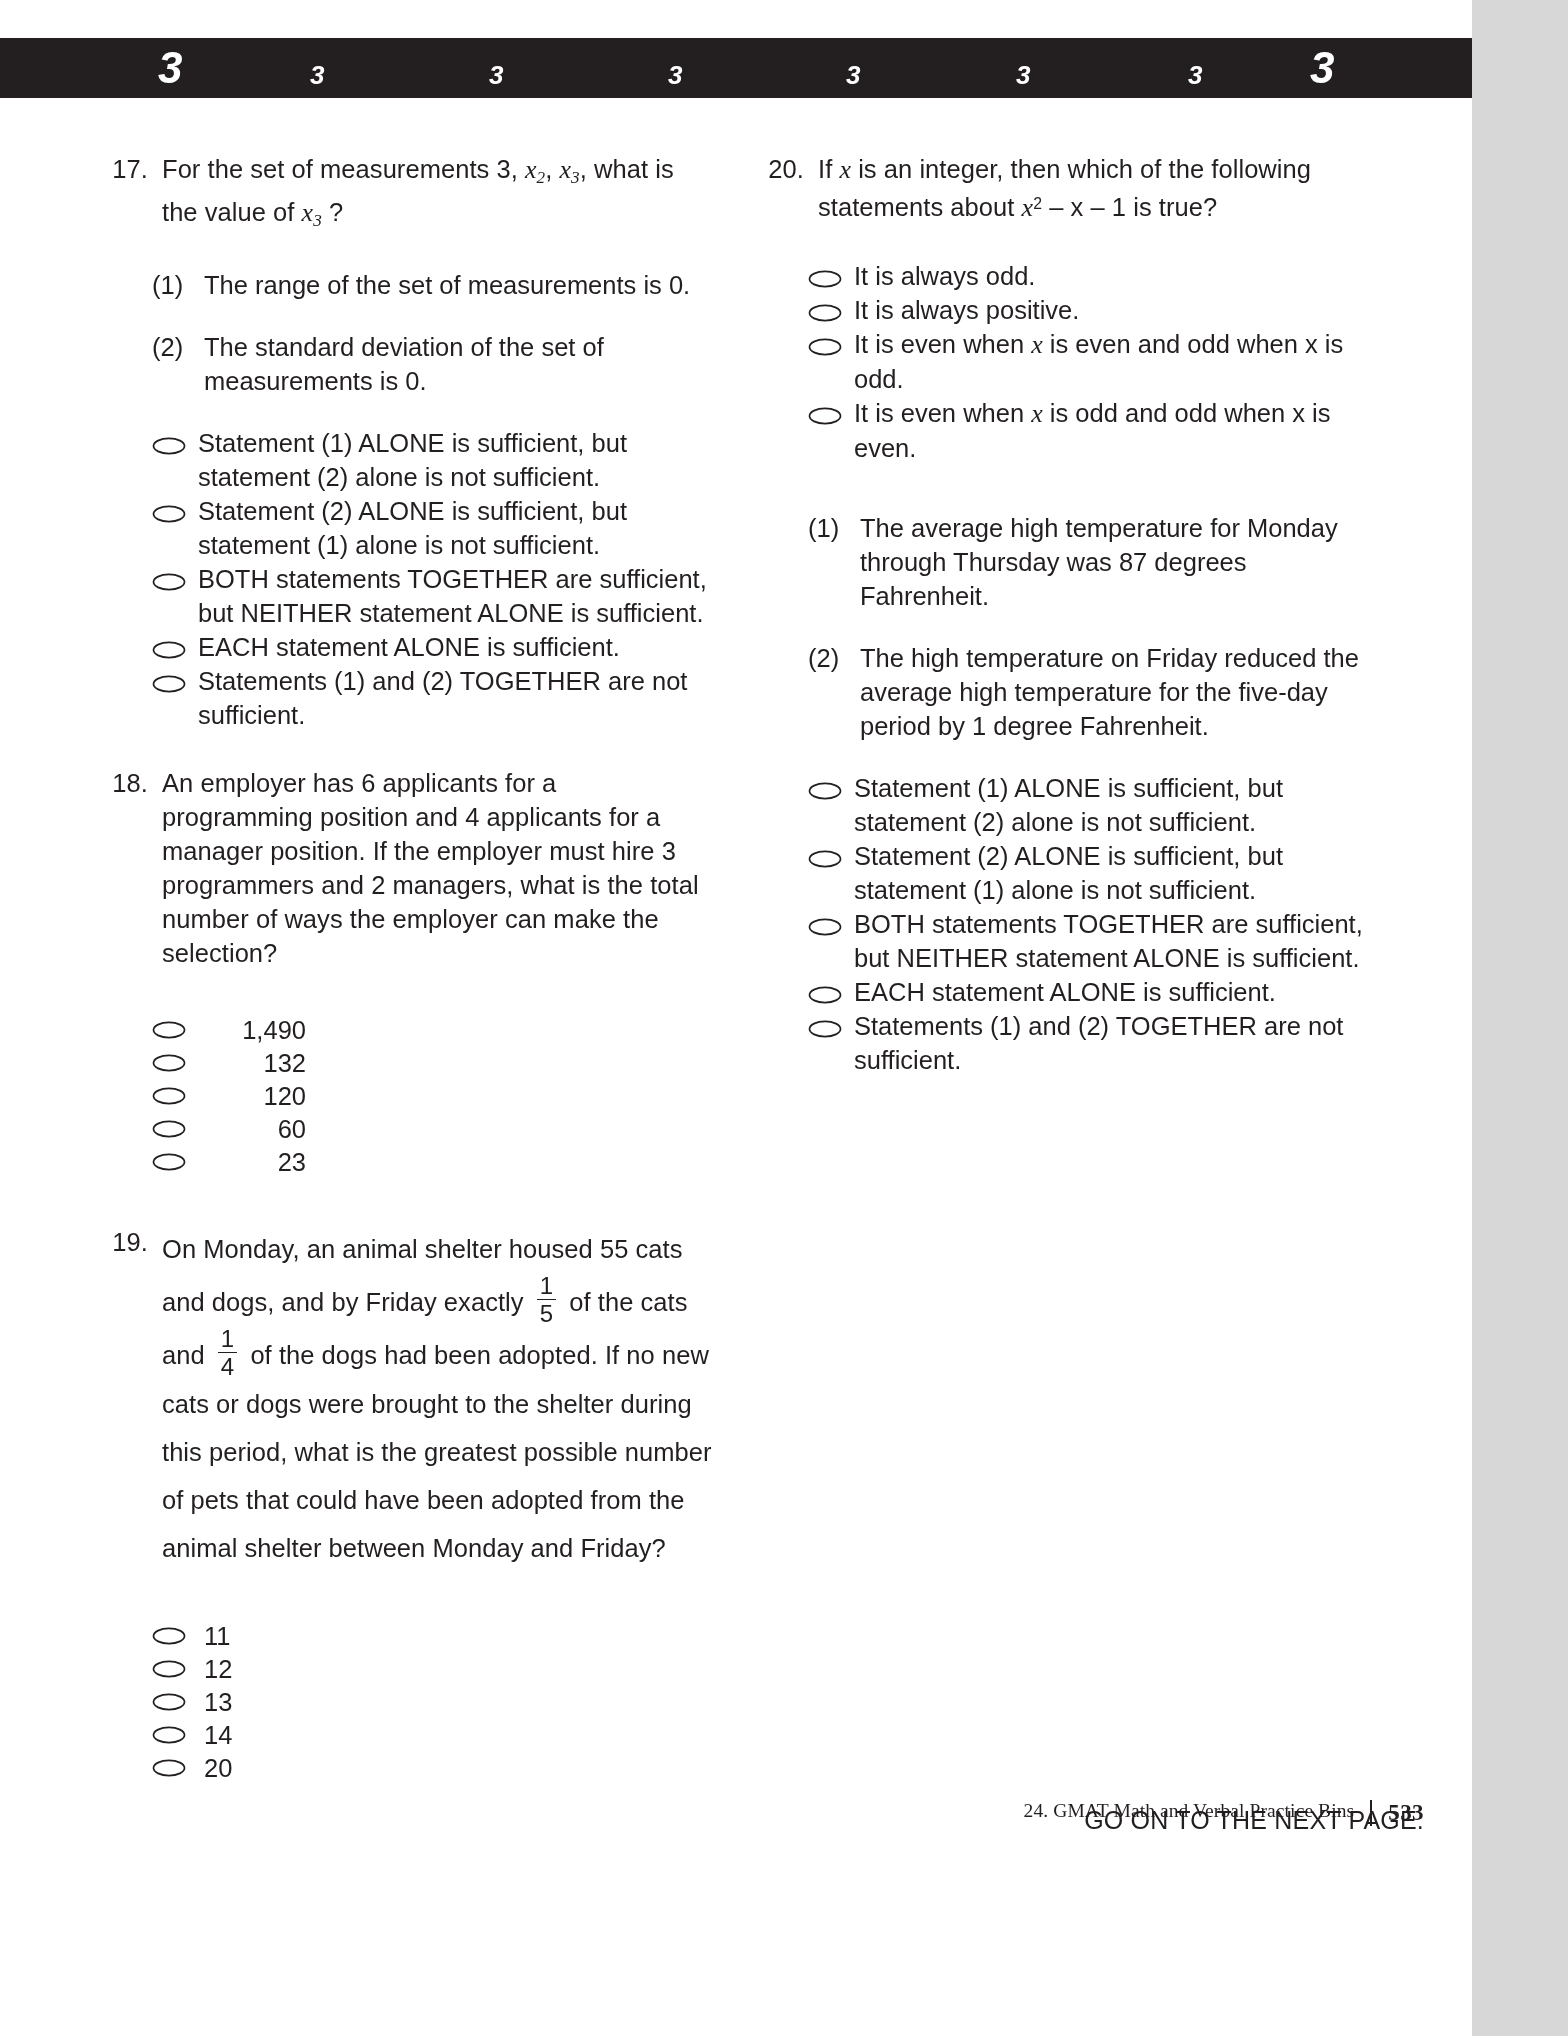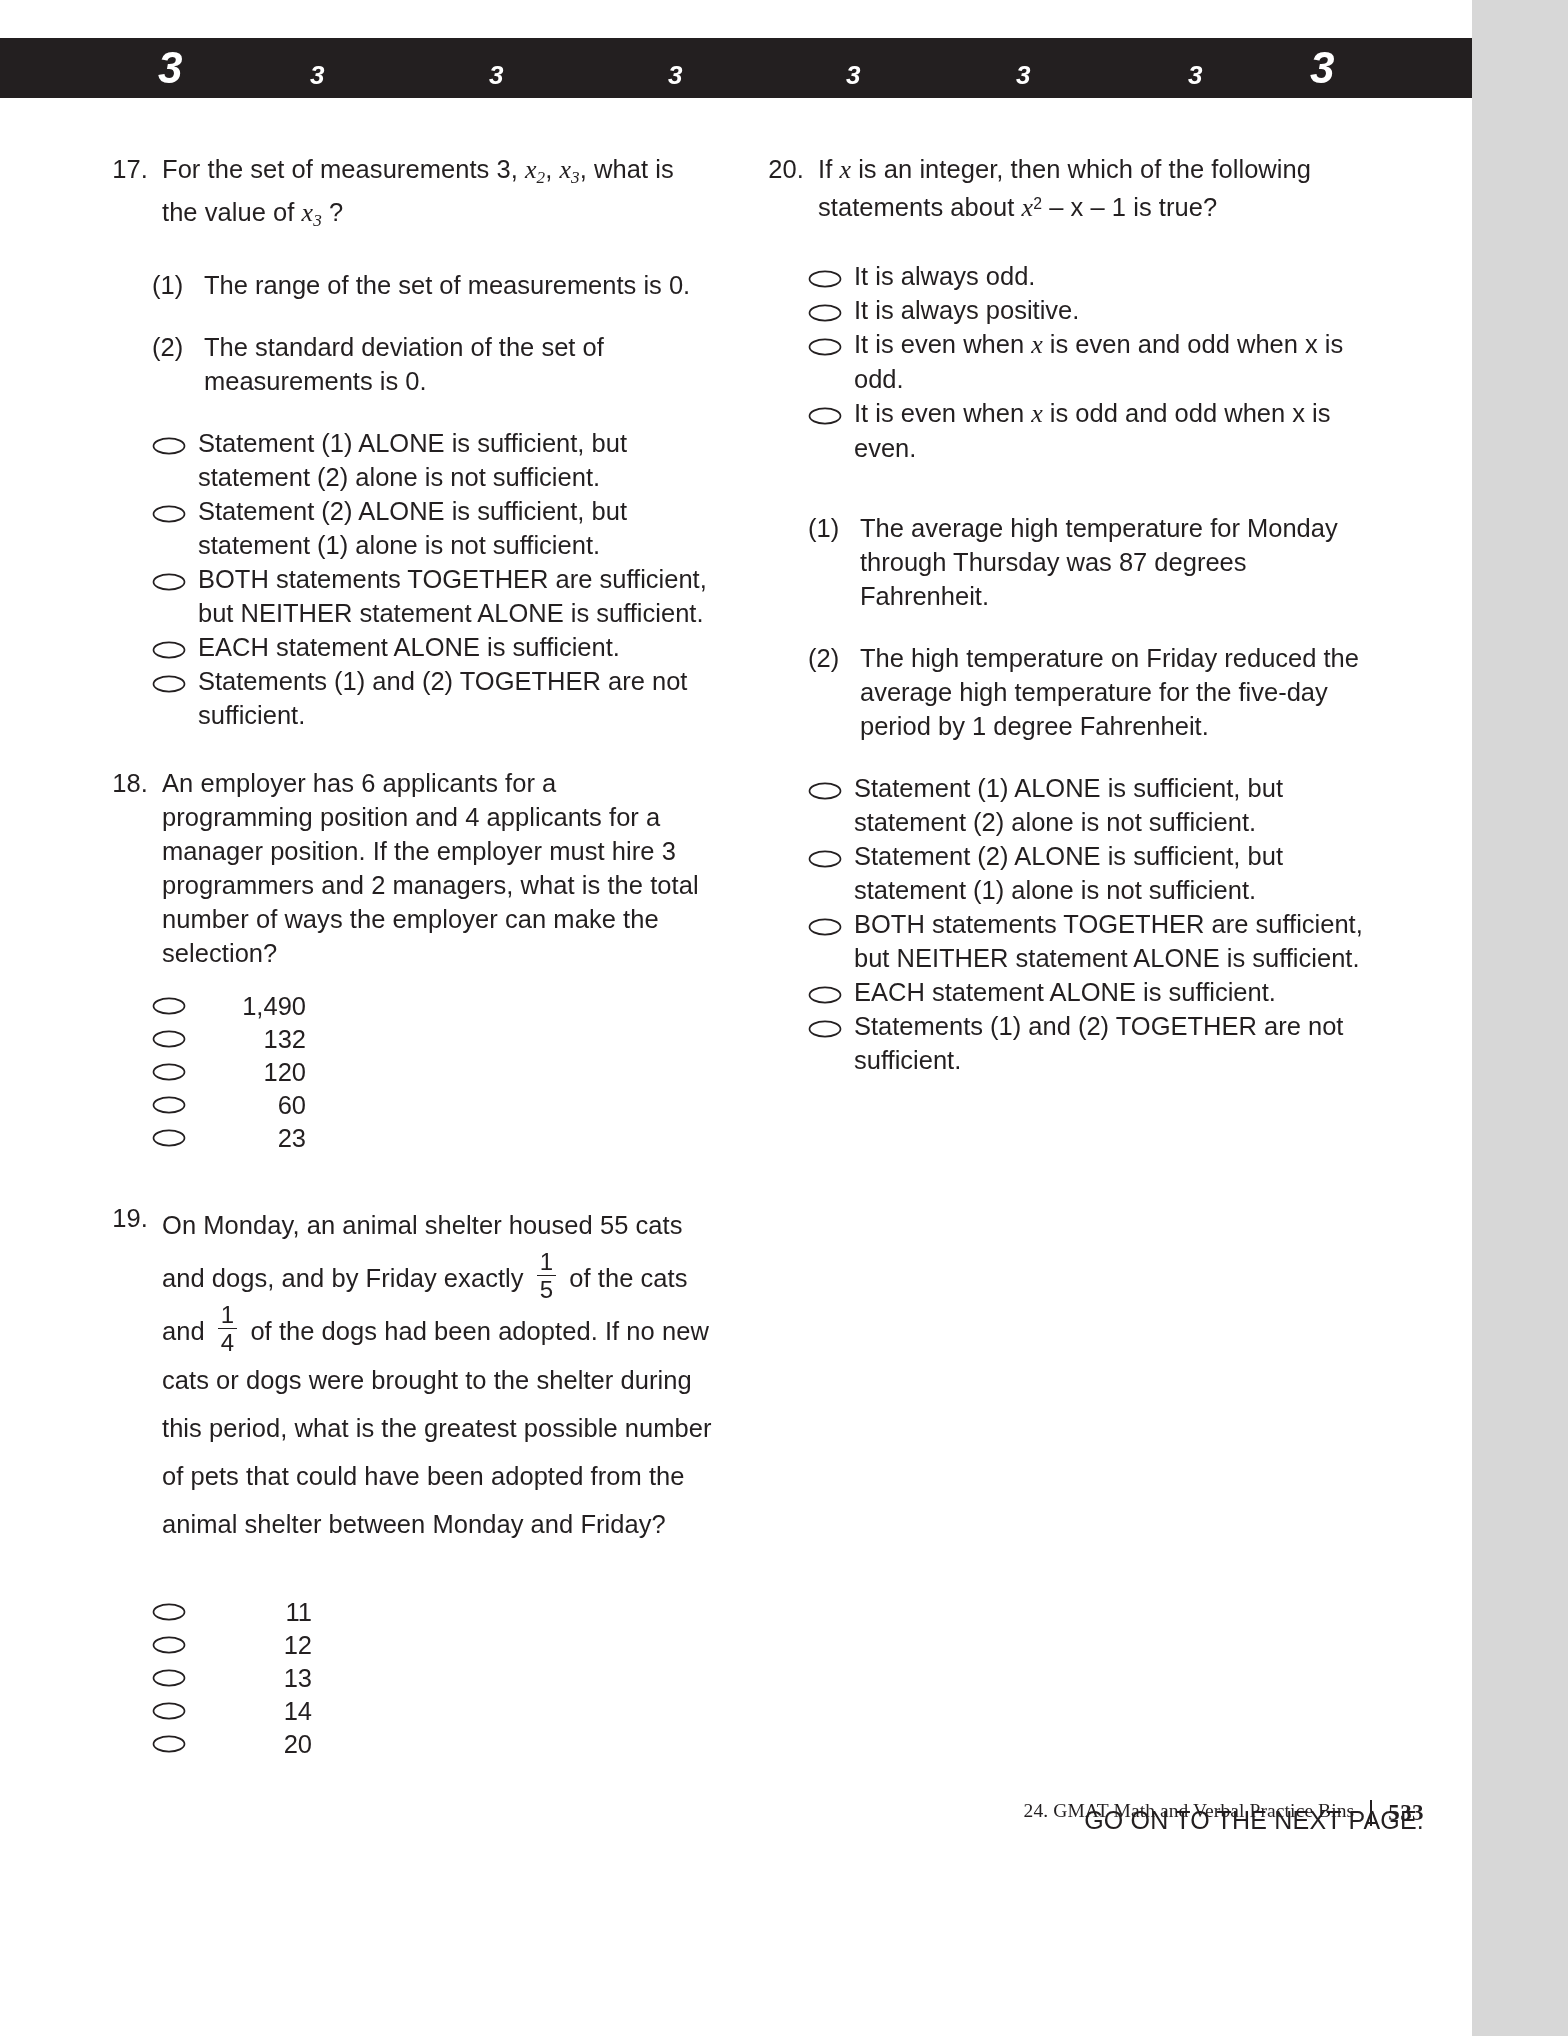--- a/index.html
+++ b/index.html
@@ -147,37 +147,37 @@
     box-sizing: border-box;
   }
   .bullet svg { display: block; }
   .opt-text {
     flex: 1 1 auto;
     font-size: 25.5px;
     line-height: 34px;
   }
   
   .opts-num {
-    margin-top: 20px;
+    margin-top: 44px;
     margin-left: 48px;
   }
   .opt-num {
     display: flex;
     align-items: center;
     height: 33px;
   }
   .opt-num .bullet { padding-top: 0; }
   .num-val {
     width: 108px;
     text-align: right;
     font-size: 25.5px;
     line-height: 33px;
   }
   .num-val.left {
-    text-align: right;
+    text-align: left;
     width: 108px;
     padding-left: 6px;
   }
 
   
   .mi {
     font-style: italic;
     font-family: "Liberation Serif", serif;
     font-size: 26px;
   }

